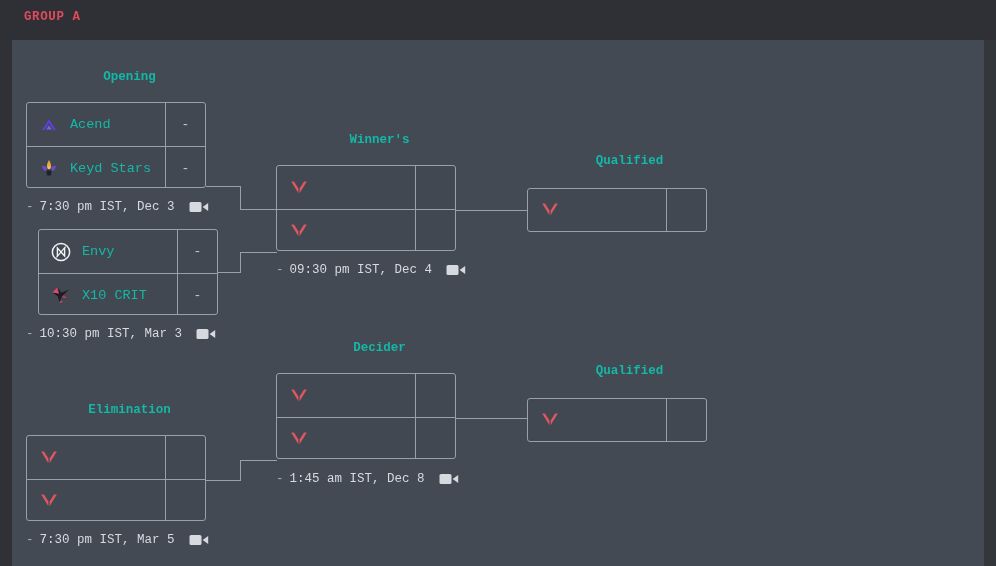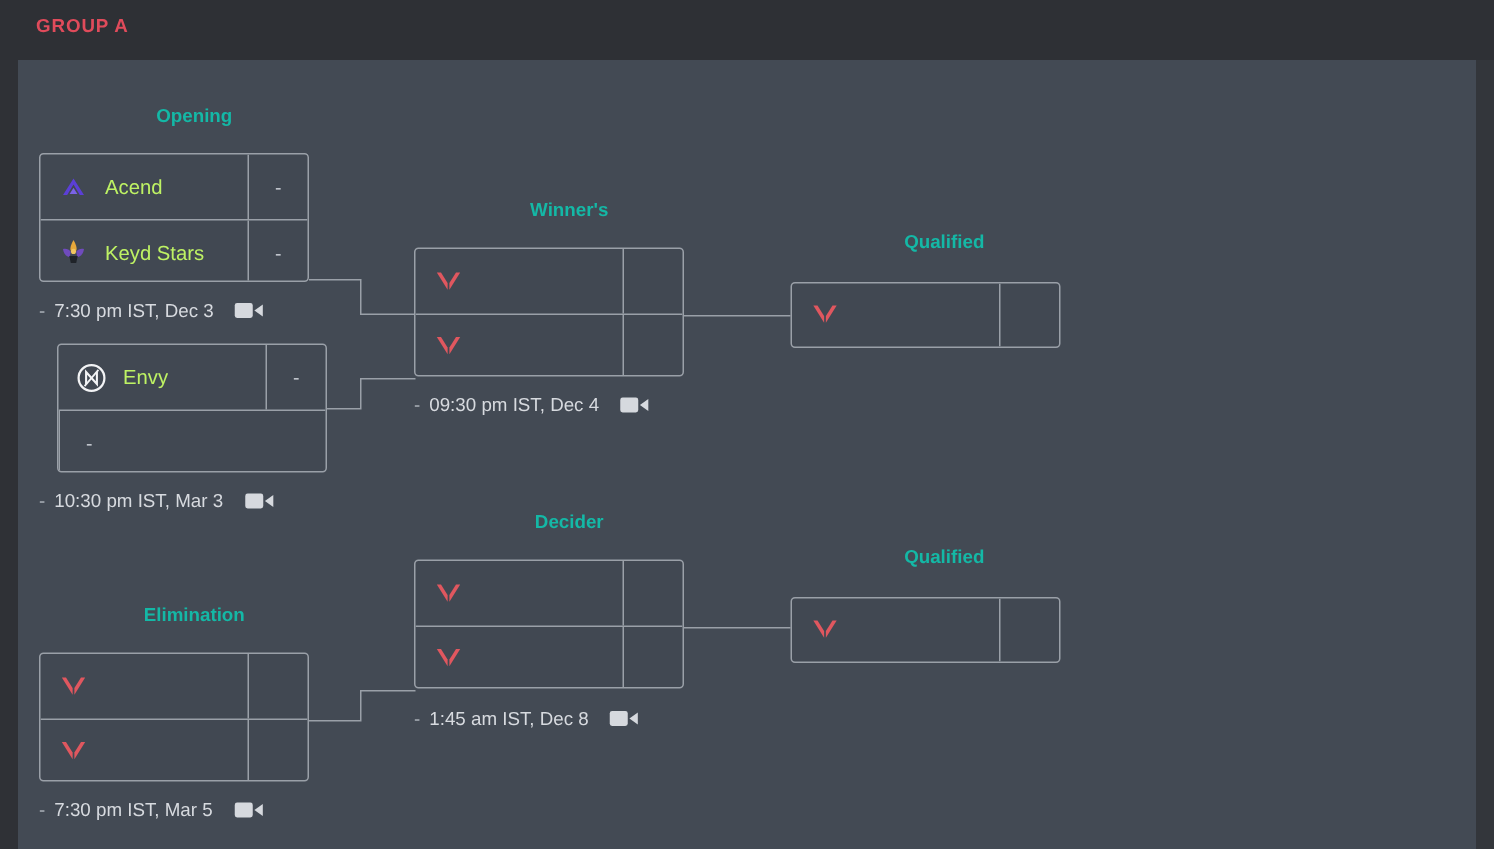--- a/index.html
+++ b/index.html
@@ -10,20 +10,21 @@
     overflow: hidden;
     background: #2f3136;
     font-family: "Liberation Sans", sans-serif;
   }
 
   #root {
     position: relative;
     width: 996px;
     height: 566px;
     background: #2f3136;
+    font-family: Liberation Mono, monospace;
   }
 
   
   .topbar {
     position: absolute;
     left: 0; top: 0;
     width: 996px; height: 40px;
     background: #2e3035;
   }
   .group-title {
@@ -93,21 +94,21 @@
     border-left: 1px solid #9aa0a8;
     display: flex;
     align-items: center;
     justify-content: center;
     font-size: 13px;
     color: #c7ccd3;
   }
 
   .team-name {
     font-size: 13.5px;
-    color: #bef264;
+    color: #14b8a6;
     white-space: nowrap;
     overflow: hidden;
     text-overflow: ellipsis;
   }
   .logo {
     flex: 0 0 auto;
     width: 22px; height: 22px;
     margin-right: 10px;
     display: inline-flex;
     align-items: center;
@@ -232,20 +233,31 @@
               <circle cx="11" cy="11" r="8.6" fill="none" stroke="#f2f3f5" stroke-width="1.5"></circle>
               <path d="M7.4 15 L7.4 7 L14.6 15 L14.6 7" fill="none" stroke="#f2f3f5" stroke-width="1.4"></path>
               <line x1="15.6" y1="5.6" x2="6.4" y2="16.4" stroke="#f2f3f5" stroke-width="1.2"></line>
             </svg>
           </span>
           <span class="team-name">Envy</span>
         </div>
         <div class="score-cell">-</div>
       </div>
       <div class="mrow">
+        <div class="team-cell">
+          <span class="logo">
+            <svg width="22" height="22" viewBox="0 0 22 22">
+              <path d="M2.5 8.6 L9 9.4 L7.2 3.4 L11.6 8.8 L19 5.4 L13.4 11 L18.4 14.6 L11.4 13.4 L9.4 18.6 L8 12.6 Z" fill="#1b1d22"></path>
+              <path d="M9.4 18.6 C10.6 18.9 12 18.4 12.6 17.2 C11.6 16.8 10.3 17 9.4 18.6 Z" fill="#e0496b"></path>
+              <path d="M2.5 8.6 L9 9.4 L7.2 3.4 Z" fill="#e0496b"></path>
+              <path d="M13.4 11 L18.4 14.6 L11.4 13.4 Z" fill="#c23a59"></path>
+            </svg>
+          </span>
+          <span class="team-name">X10 CRIT</span>
+        </div>
         <div class="score-cell">-</div>
       </div>
     </div>
     <div class="mfoot" style="left:14px; top:284px;">
       <span class="dash">-</span>
       <span class="time">10:30 pm IST, Mar 3</span>
       <span class="cam-icon">
         <svg width="20" height="14" viewBox="0 0 20 14">
           <rect x="0.5" y="2" width="12" height="10" rx="1.6" fill="#d6d9de"></rect>
           <path d="M13.6 7 L19.2 3 L19.2 11 Z" fill="#d6d9de"></path>

